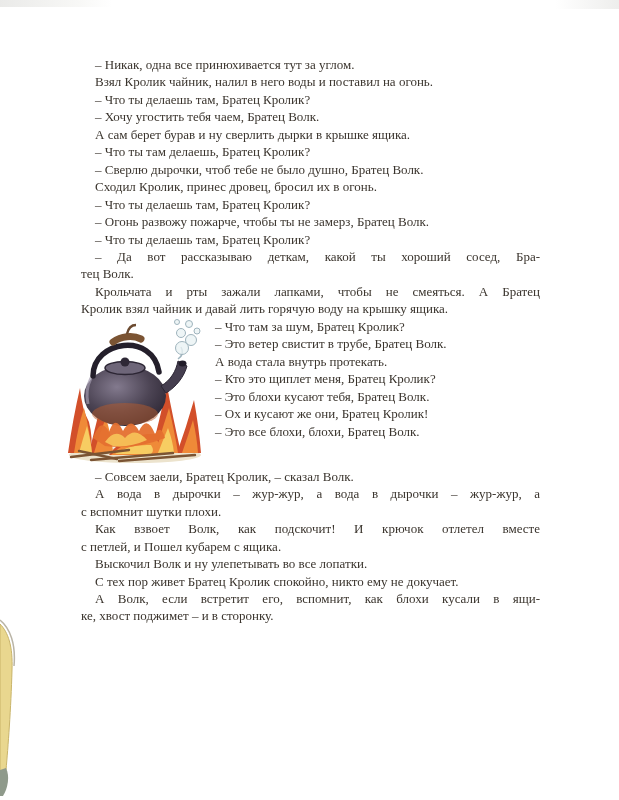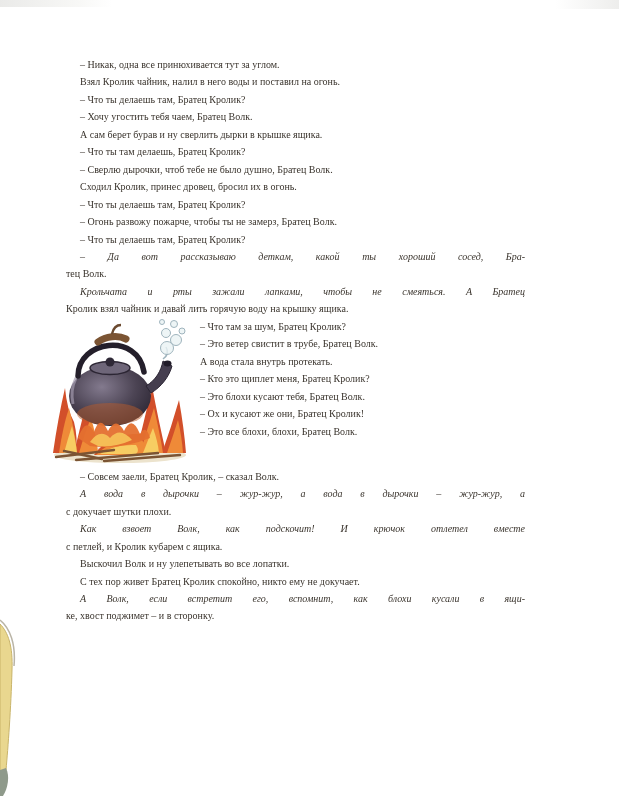--- a/index.html
+++ b/index.html
@@ -15,27 +15,27 @@
     position:absolute; left:0; top:0; width:112px; height:7px;
     background:linear-gradient(to right,#d9d9d6,#f2f2ef 70%,rgba(255,255,255,0));
     opacity:.55;
   }
   .scan-edge-top-right {
     position:absolute; right:0; top:0; width:64px; height:9px;
     background:linear-gradient(to left,#dcdcd9,rgba(255,255,255,0));
     opacity:.5;
   }
   .text-block {
-    position:absolute; left:66px; top:56px; width:459px;
-    font-size:10px; line-height:17.45px;
+    position:absolute; left:81px; top:56px; width:459px;
+    font-size:13px; line-height:17.45px;
   }
   .para { margin:0; }
   .line { text-align:left; }
   .line.first { text-indent:14px; }
-  .line.just { text-align:justify; text-align-last:justify;font-style:italic; }
+  .line.just { text-align:justify; text-align-last:justify; }
   .beside-wrap { overflow:visible; }
   .illus-float {
     float:left; width:126px; height:150px; position:relative;
   }
   .illus-float svg { position:absolute; left:-16px; top:-4px; }
   .beside-wrap .line.first { text-indent:8px; }
   .clear { clear:both; }
   .facing-page-edge { position:absolute; left:0; top:618px; }
 </style>
 </head>
@@ -188,25 +188,25 @@
         </div>
       <div class="clear"></div>
     </div>
 
     <div>
         <div class="para">
           <div class="line first">– Совсем заели, Братец Кролик, – сказал Волк.</div>
         </div>
         <div class="para">
           <div class="line first just">А вода в дырочки – жур-жур, а вода в дырочки – жур-жур, а</div>
-          <div class="line">с докучает шутки плохи.</div>
+          <div class="line">с вспомнит шутки плохи.</div>
         </div>
         <div class="para">
           <div class="line first just">Как взвоет Волк, как подскочит! И крючок отлетел вместе</div>
-          <div class="line">с петлей, и Кролик кубарем с ящика.</div>
+          <div class="line">с петлей, и Пошел кубарем с ящика.</div>
         </div>
         <div class="para">
           <div class="line first">Выскочил Волк и ну улепетывать во все лопатки.</div>
         </div>
         <div class="para">
           <div class="line first">С тех пор живет Братец Кролик спокойно, никто ему не докучает.</div>
         </div>
         <div class="para">
           <div class="line first just">А Волк, если встретит его, вспомнит, как блохи кусали в ящи-</div>
           <div class="line">ке, хвост поджимет – и в сторонку.</div>

